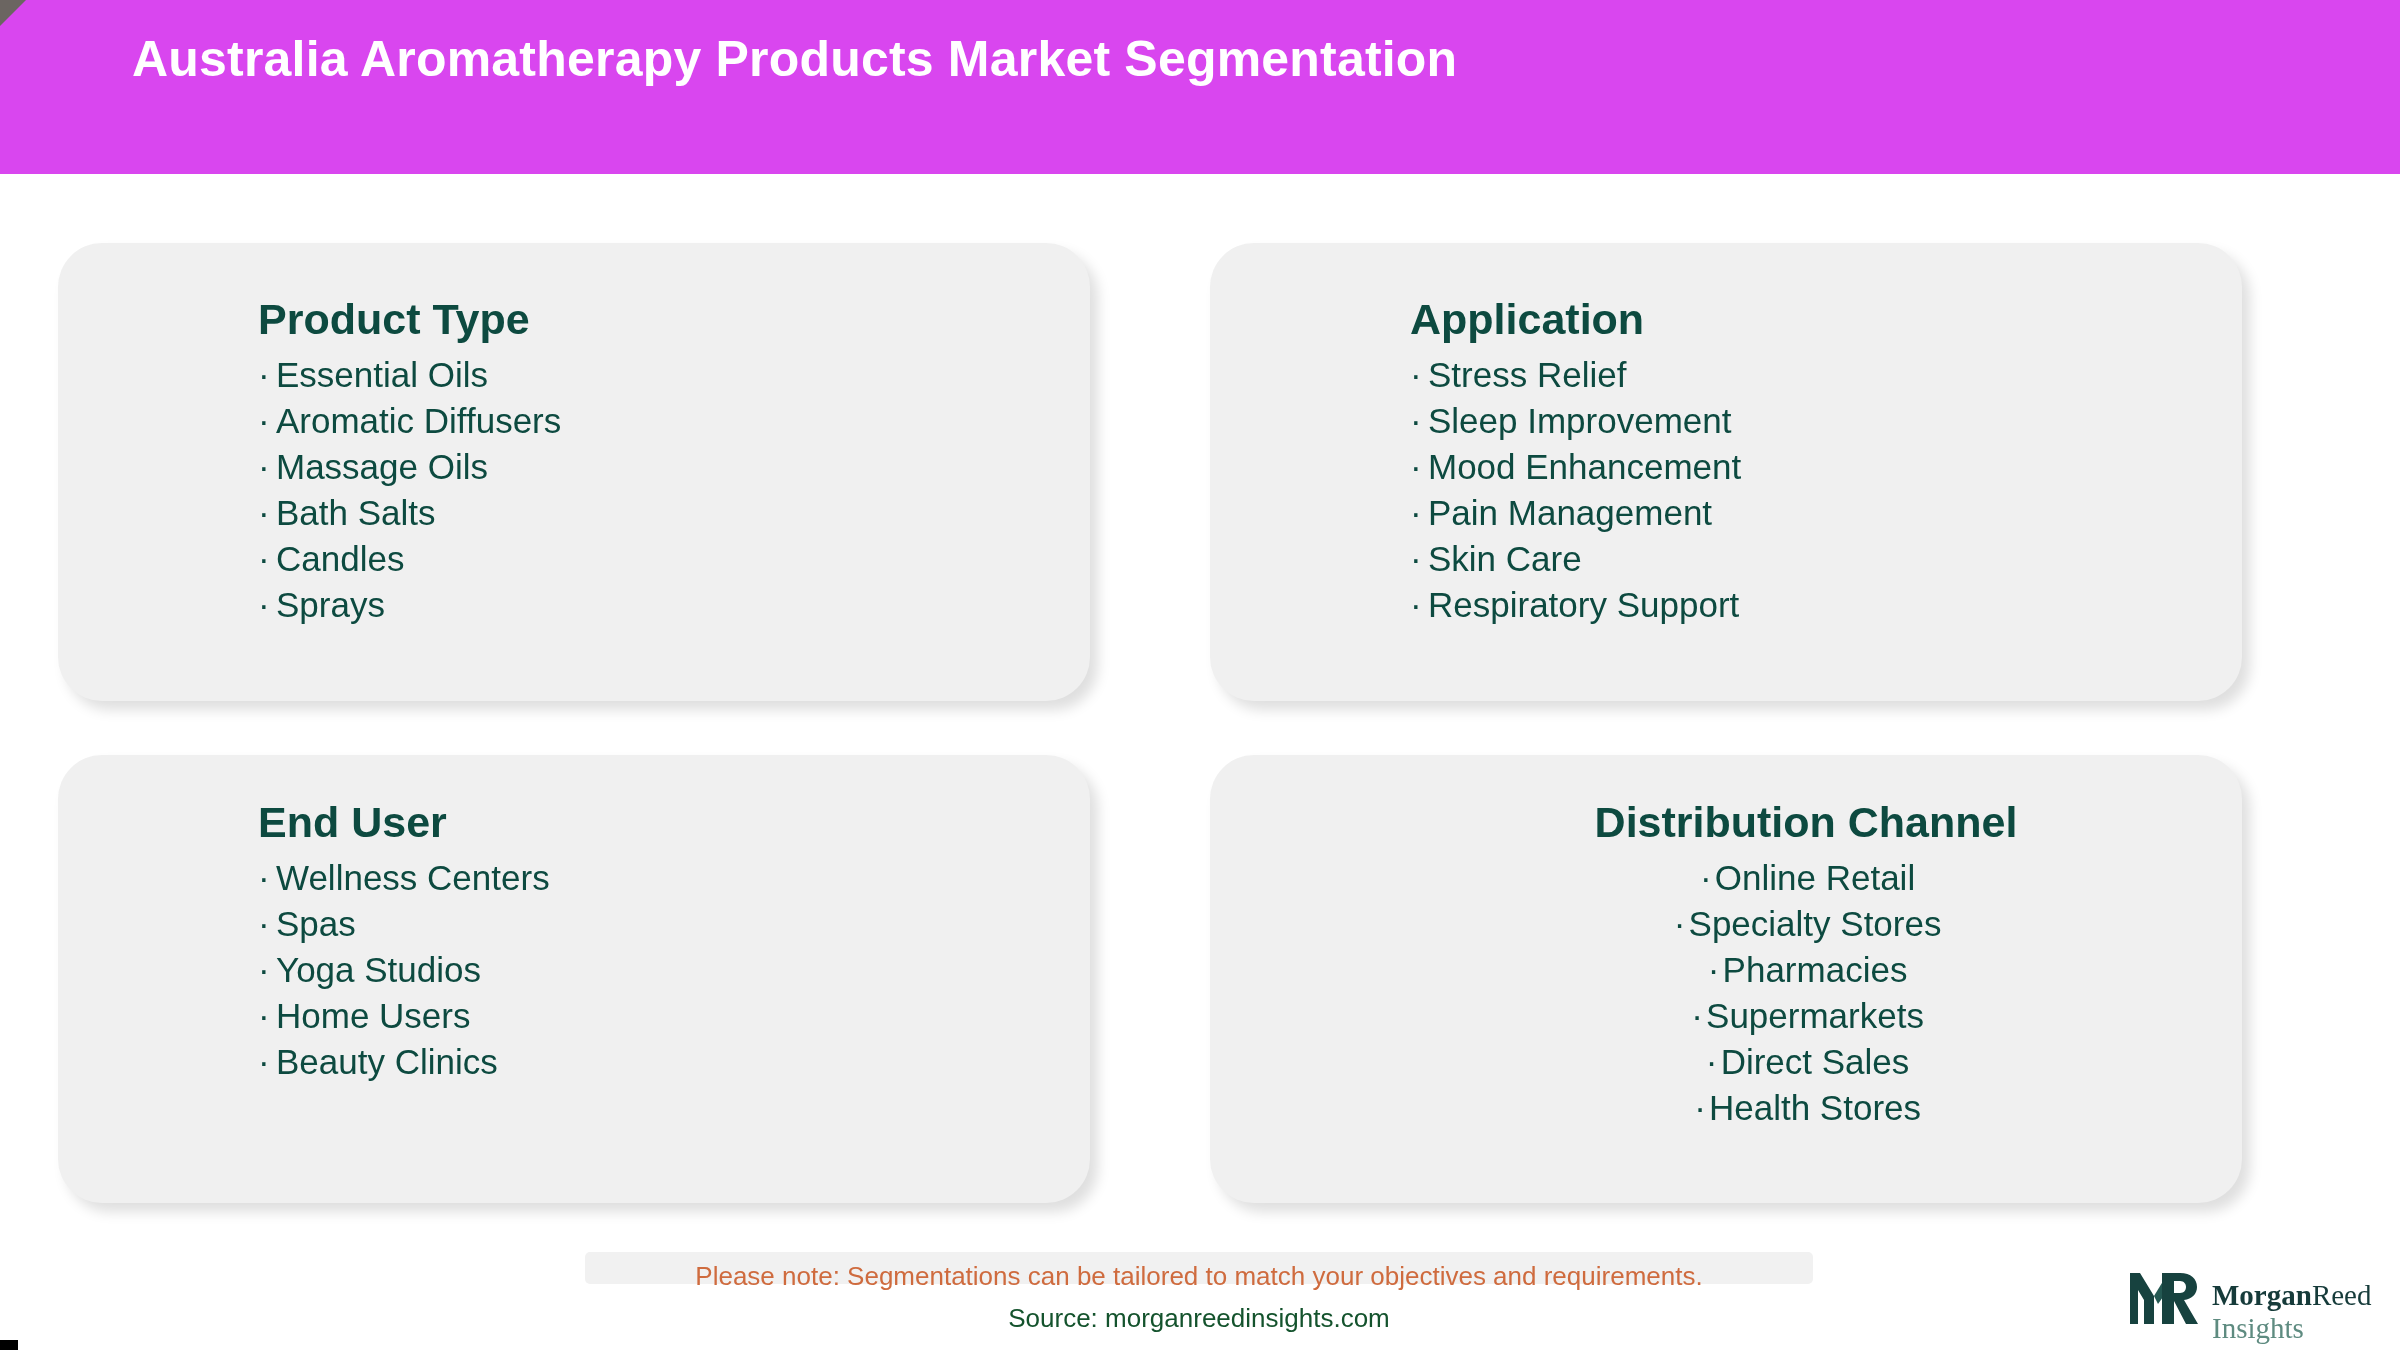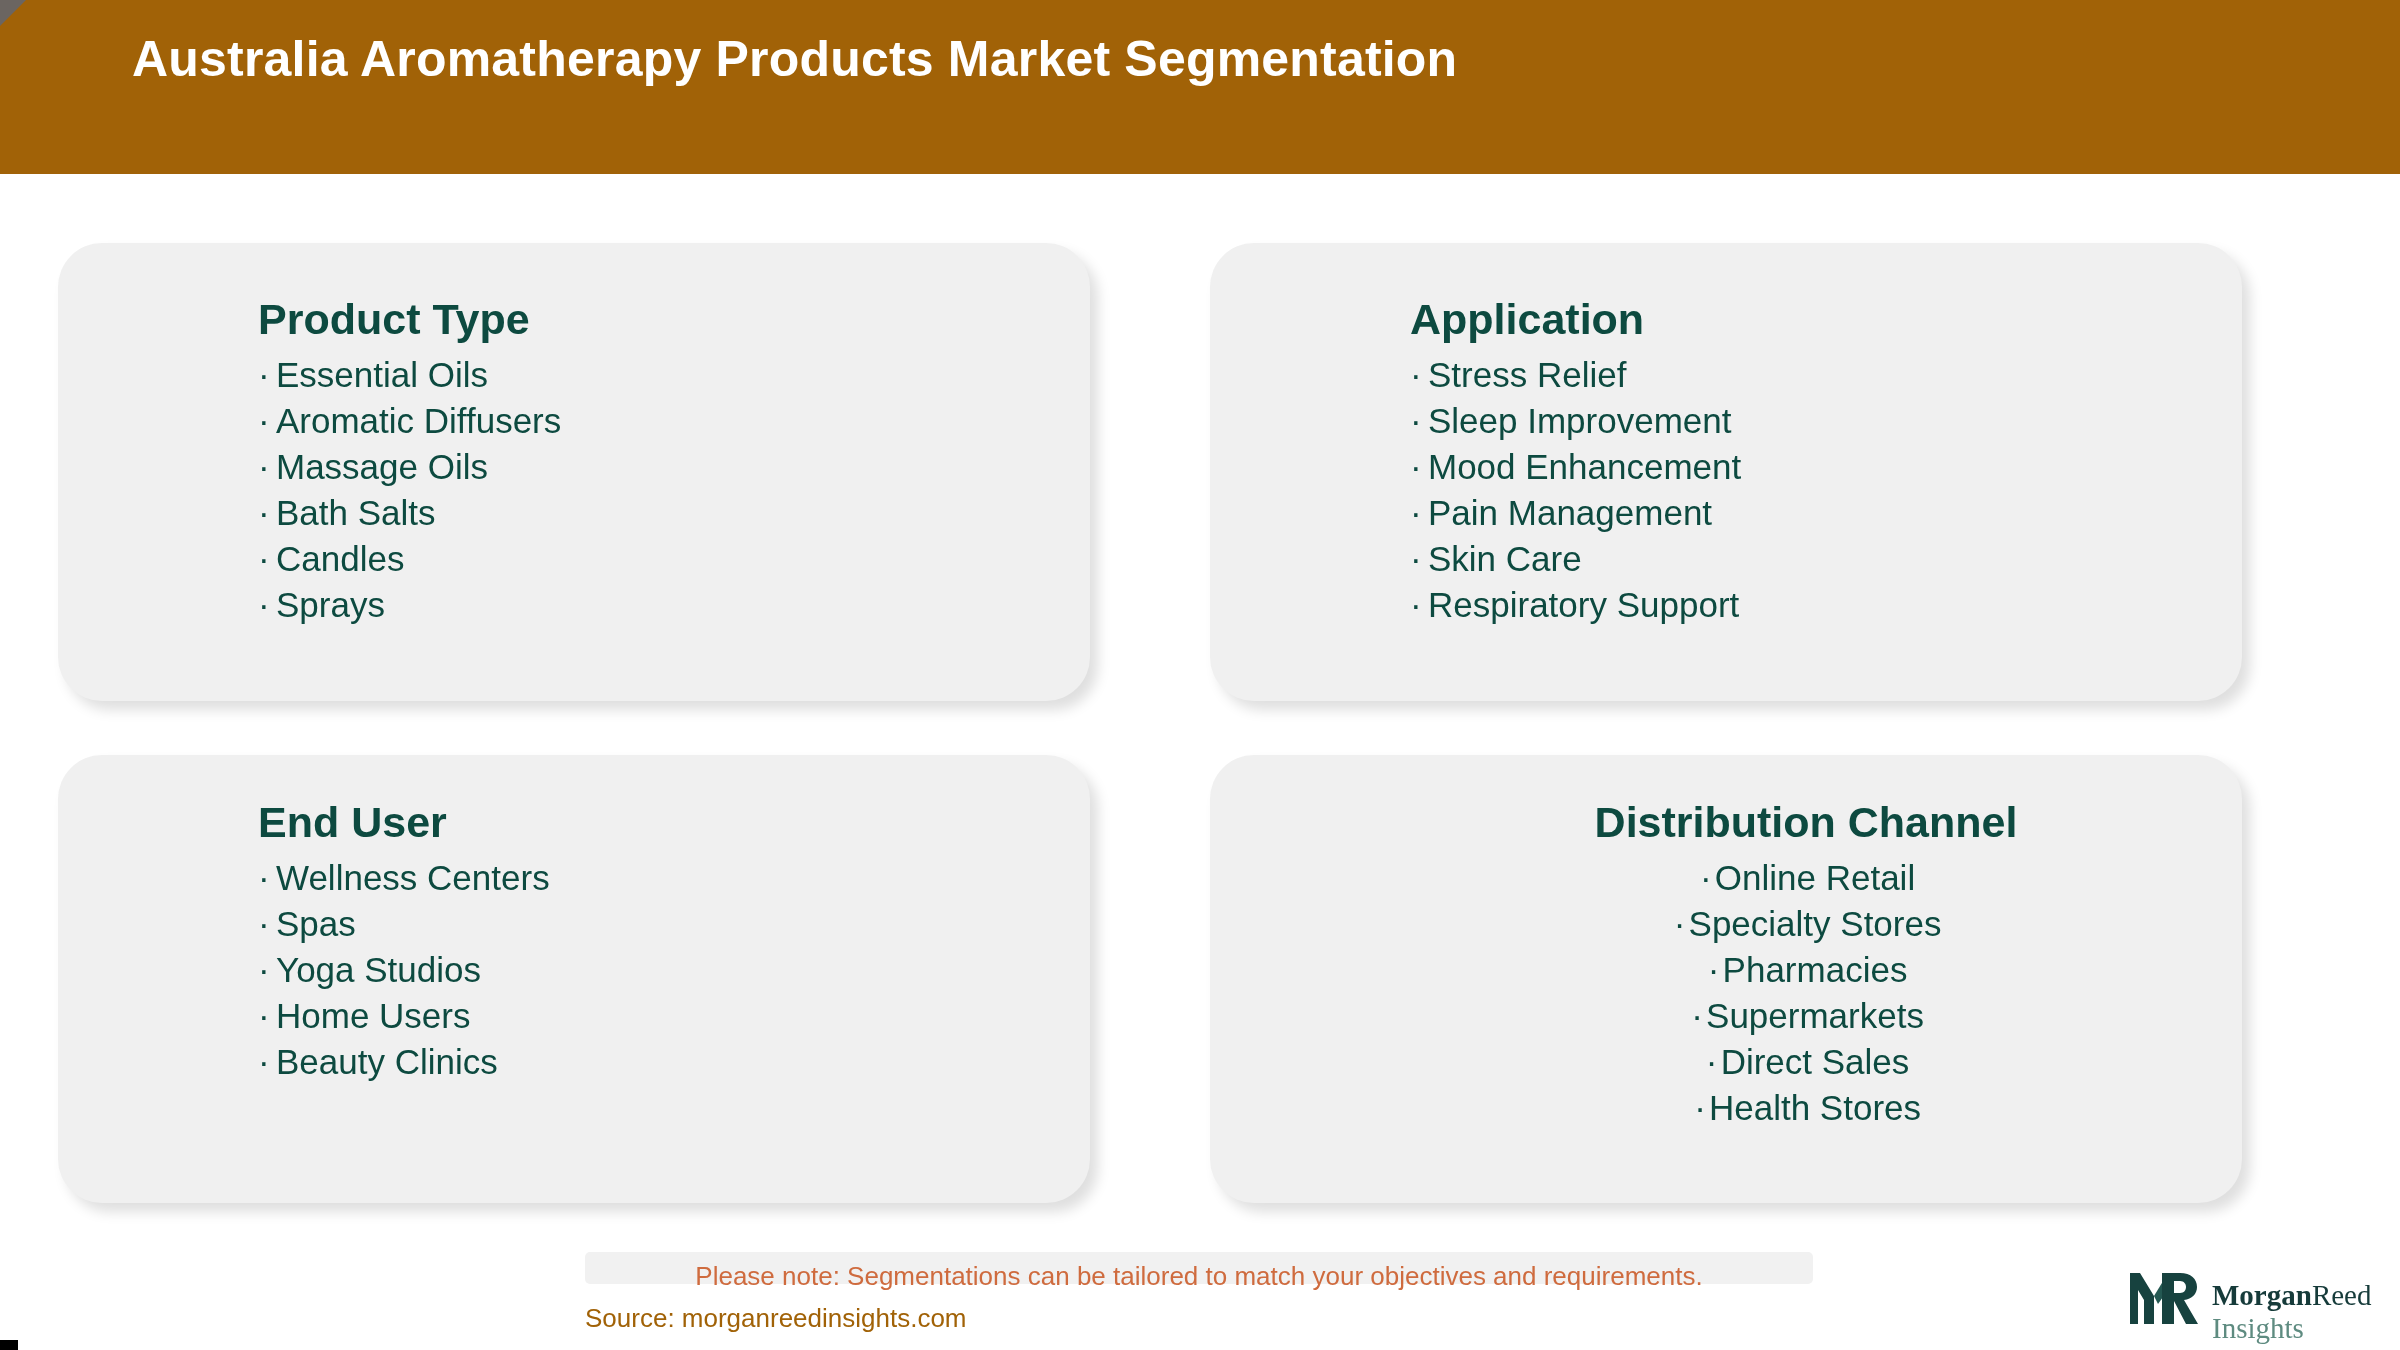--- a/index.html
+++ b/index.html
@@ -16,21 +16,21 @@
     -webkit-font-smoothing: antialiased;
   }
 
   
   .header-band {
     position: absolute;
     left: 0;
     top: 0;
     width: 2400px;
     height: 174px;
-    background: #a16207;
+    background: #d946ef;
   }
   .corner-artifact {
     position: absolute;
     left: 0;
     top: 0;
     width: 0;
     height: 0;
     border-left: 26px solid #6b6561;
     border-bottom: 26px solid transparent;
   }
@@ -122,23 +122,23 @@
     text-align: center;
     color: #cf6b3e;
     font-size: 26px;
     white-space: nowrap;
   }
   .source-text {
     position: absolute;
     left: 585px;
     top: 1303px;
     width: 1228px;
-    text-align: left;
+    text-align: center;
     font-size: 26px;
-    color: #a16207;
+    color: #14532d;
     white-space: nowrap;
   }
 
   
   .logo {
     position: absolute;
     left: 2128px;
     top: 1268px;
     width: 250px;
     height: 68px;

